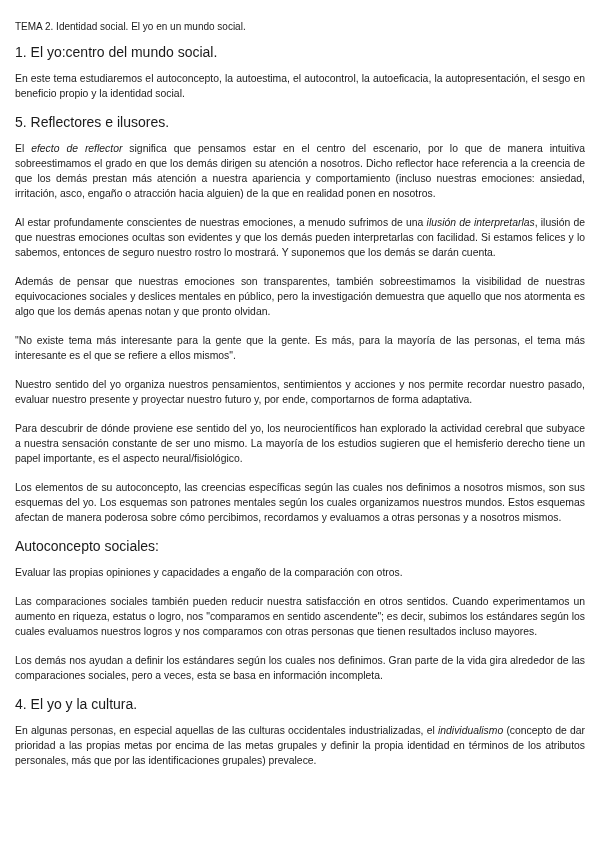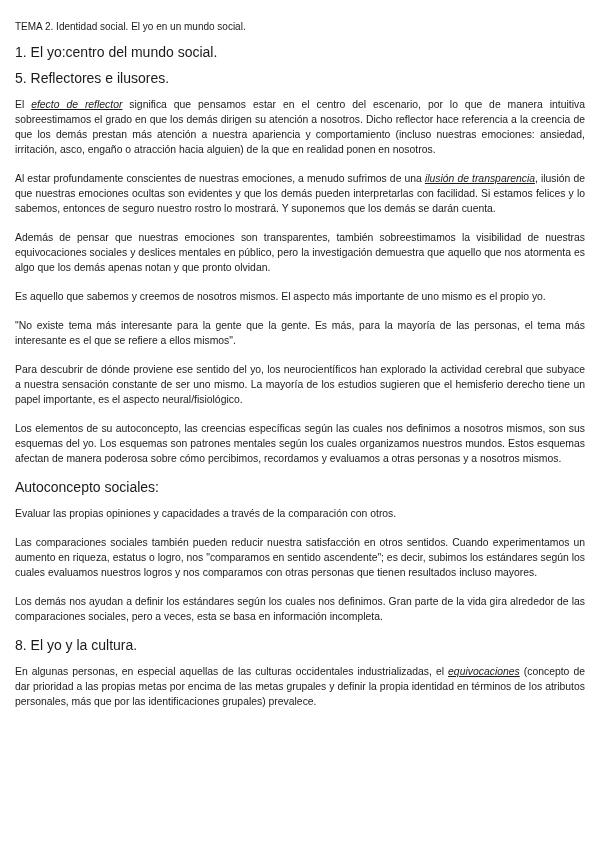--- a/index.html
+++ b/index.html
@@ -10,39 +10,40 @@
     box-sizing: border-box;
     padding: 19px 15px 0 15px;
     font-family: "Liberation Sans", sans-serif;
     font-size: 10.4px;
     line-height: 15px;
     color: #1a1a1a;
   }
   .title { text-align: left; margin: 0 0 11px 0; font-size: 10px; }
   .h { margin: 0 0 11px 0; font-size: 14px; }
   p { margin: 0 0 14px 0; text-align: justify; }
-  em { font-style: italic; text-decoration: underline; }
+  em { font-style: italic; }
 </style>
 </head>
 <body>
 
 <div class="page">
   <div class="title">TEMA 2. Identidad social. El yo en un mundo social.</div>
 
   <div class="h">1. El yo:centro del mundo social.</div>
+  <p>En este tema estudiaremos el autoconcepto, la autoestima, el autocontrol, la autoeficacia, la autopresentación, el sesgo en beneficio propio y la identidad social.</p>
 
   <div class="h">5. Reflectores e ilusores.</div>
   <p><span>El </span><em>efecto de reflector</em><span> significa que pensamos estar en el centro del escenario, por lo que de manera intuitiva sobreestimamos el grado en que los demás dirigen su atención a nosotros. Dicho reflector hace referencia a la creencia de que los demás prestan más atención a nuestra apariencia y comportamiento (incluso nuestras emociones: ansiedad, irritación, asco, engaño o atracción hacia alguien) de la que en realidad ponen en nosotros.</span></p>
-  <p><span>Al estar profundamente conscientes de nuestras emociones, a menudo sufrimos de una </span><em>ilusión de transparencia</em><span>, ilusión de que nuestras emociones ocultas son evidentes y que los demás pueden interpretarlas con facilidad. Si estamos felices y lo sabemos, entonces de seguro nuestro rostro lo mostrará. Y suponemos que los demás se darán cuenta.</span></p>
+  <p><span>Al estar profundamente conscientes de nuestras emociones, a menudo sufrimos de una </span><em>ilusión de interpretarlas</em><span>, ilusión de que nuestras emociones ocultas son evidentes y que los demás pueden interpretarlas con facilidad. Si estamos felices y lo sabemos, entonces de seguro nuestro rostro lo mostrará. Y suponemos que los demás se darán cuenta.</span></p>
   <p>Además de pensar que nuestras emociones son transparentes, también sobreestimamos la visibilidad de nuestras equivocaciones sociales y deslices mentales en público, pero la investigación demuestra que aquello que nos atormenta es algo que los demás apenas notan y que pronto olvidan.</p>
 
-  <p>Es aquello que sabemos y creemos de nosotros mismos. El aspecto más importante de uno mismo es el propio yo.</p>
   <p>"No existe tema más interesante para la gente que la gente. Es más, para la mayoría de las personas, el tema más interesante es el que se refiere a ellos mismos".</p>
+  <p>Nuestro sentido del yo organiza nuestros pensamientos, sentimientos y acciones y nos permite recordar nuestro pasado, evaluar nuestro presente y proyectar nuestro futuro y, por ende, comportarnos de forma adaptativa.</p>
   <p>Para descubrir de dónde proviene ese sentido del yo, los neurocientíficos han explorado la actividad cerebral que subyace a nuestra sensación constante de ser uno mismo. La mayoría de los estudios sugieren que el hemisferio derecho tiene un papel importante, es el aspecto neural/fisiológico.</p>
   <p>Los elementos de su autoconcepto, las creencias específicas según las cuales nos definimos a nosotros mismos, son sus esquemas del yo. Los esquemas son patrones mentales según los cuales organizamos nuestros mundos. Estos esquemas afectan de manera poderosa sobre cómo percibimos, recordamos y evaluamos a otras personas y a nosotros mismos.</p>
   <div class="h">Autoconcepto sociales:</div>
-  <p>Evaluar las propias opiniones y capacidades a través de la comparación con otros.</p>
+  <p>Evaluar las propias opiniones y capacidades a engaño de la comparación con otros.</p>
   <p>Las comparaciones sociales también pueden reducir nuestra satisfacción en otros sentidos. Cuando experimentamos un aumento en riqueza, estatus o logro, nos "comparamos en sentido ascendente"; es decir, subimos los estándares según los cuales evaluamos nuestros logros y nos comparamos con otras personas que tienen resultados incluso mayores.</p>
   <p>Los demás nos ayudan a definir los estándares según los cuales nos definimos. Gran parte de la vida gira alrededor de las comparaciones sociales, pero a veces, esta se basa en información incompleta.</p>
 
-  <div class="h">8. El yo y la cultura.</div>
-  <p><span>En algunas personas, en especial aquellas de las culturas occidentales industrializadas, el </span><em>equivocaciones</em><span> (concepto de dar prioridad a las propias metas por encima de las metas grupales y definir la propia identidad en términos de los atributos personales, más que por las identificaciones grupales) prevalece.</span></p>
+  <div class="h">4. El yo y la cultura.</div>
+  <p><span>En algunas personas, en especial aquellas de las culturas occidentales industrializadas, el </span><em>individualismo</em><span> (concepto de dar prioridad a las propias metas por encima de las metas grupales y definir la propia identidad en términos de los atributos personales, más que por las identificaciones grupales) prevalece.</span></p>
 </div>
 
 </body></html>

